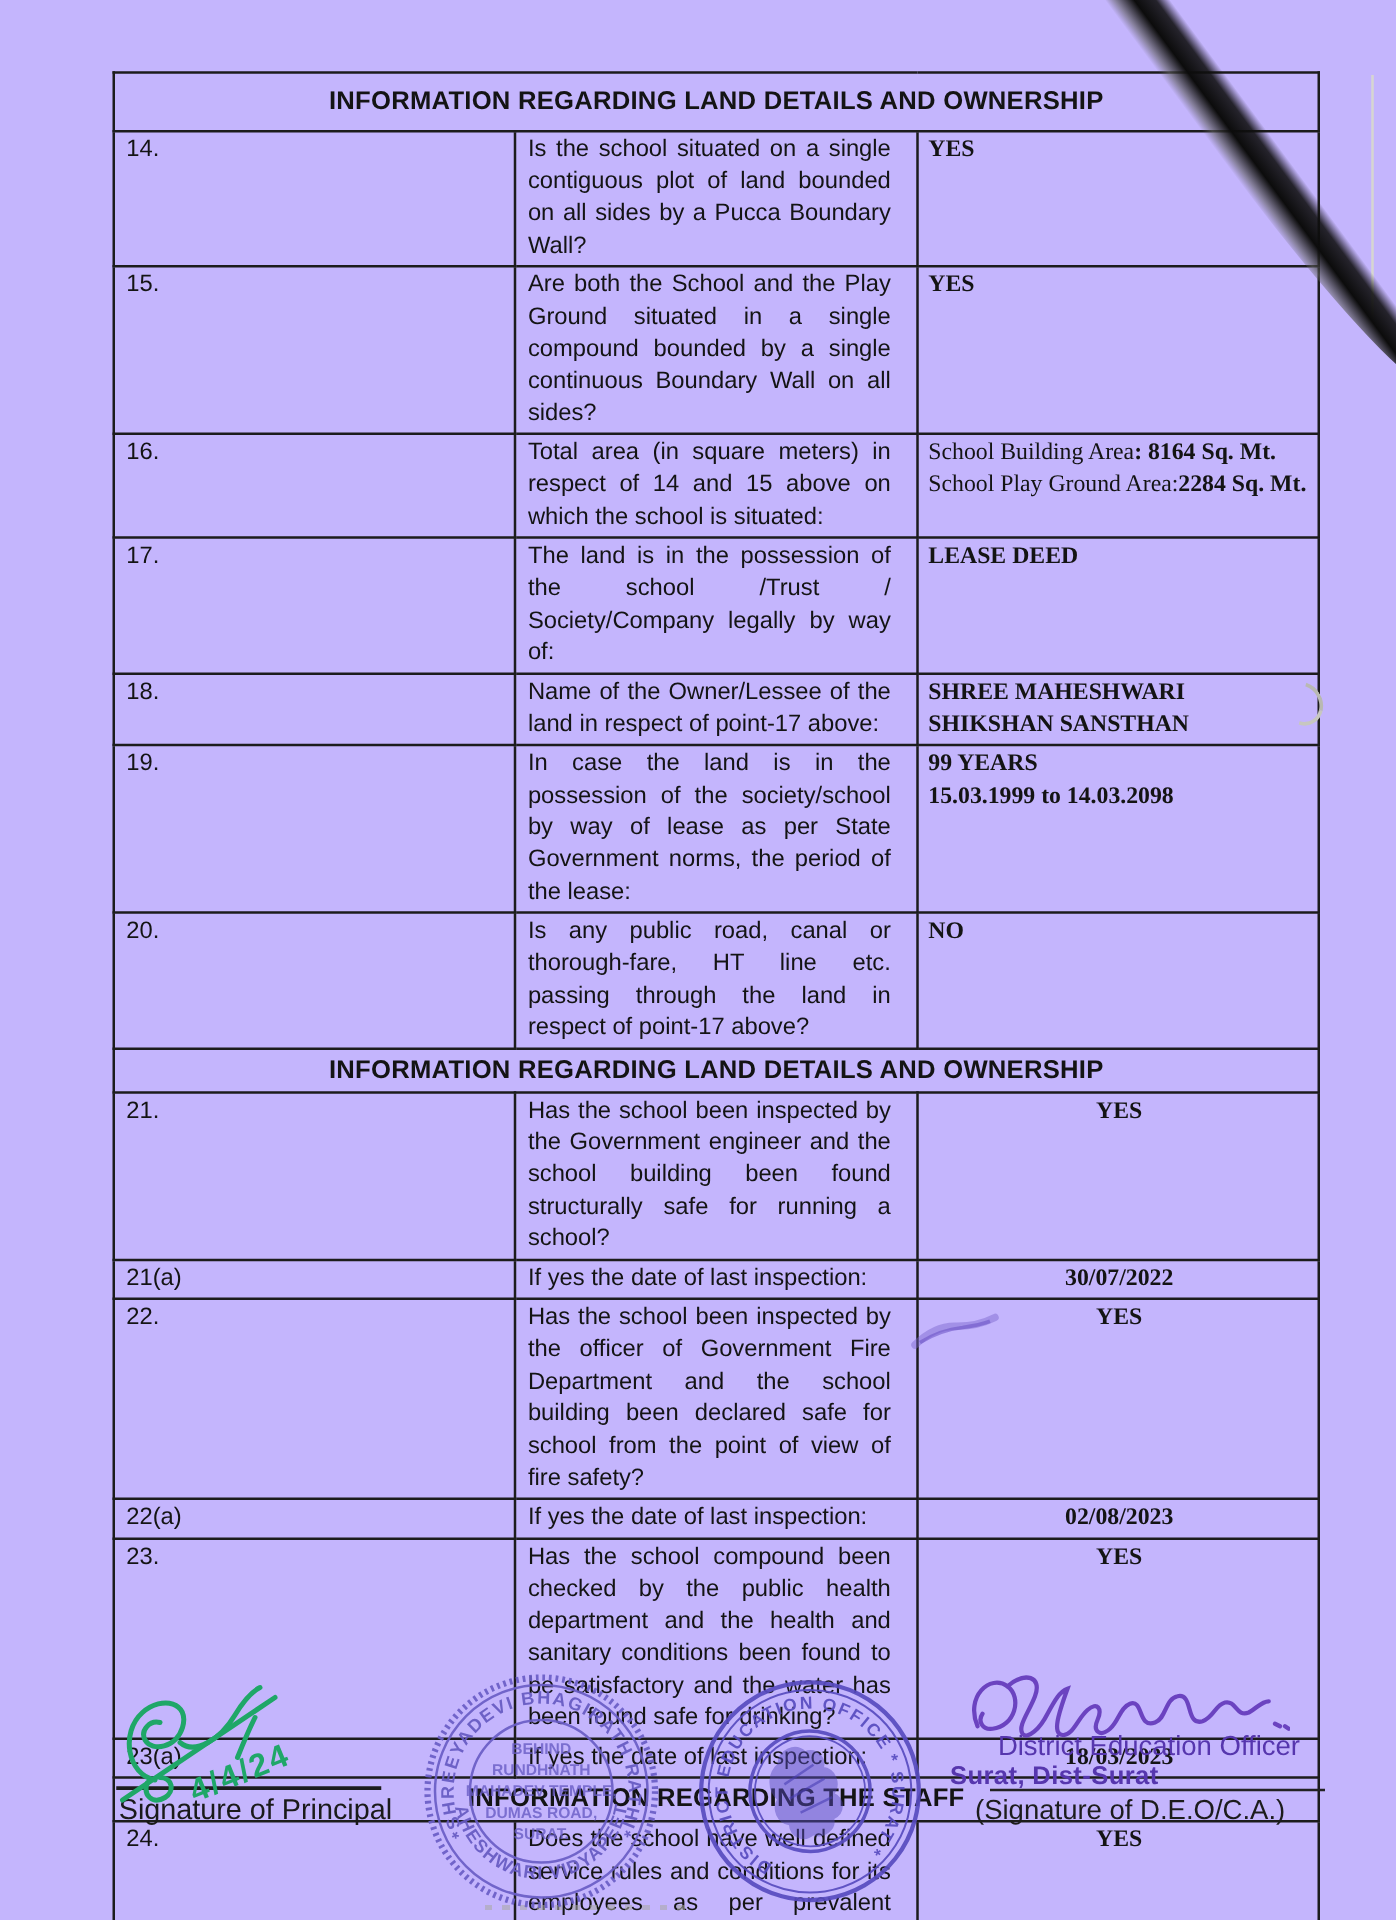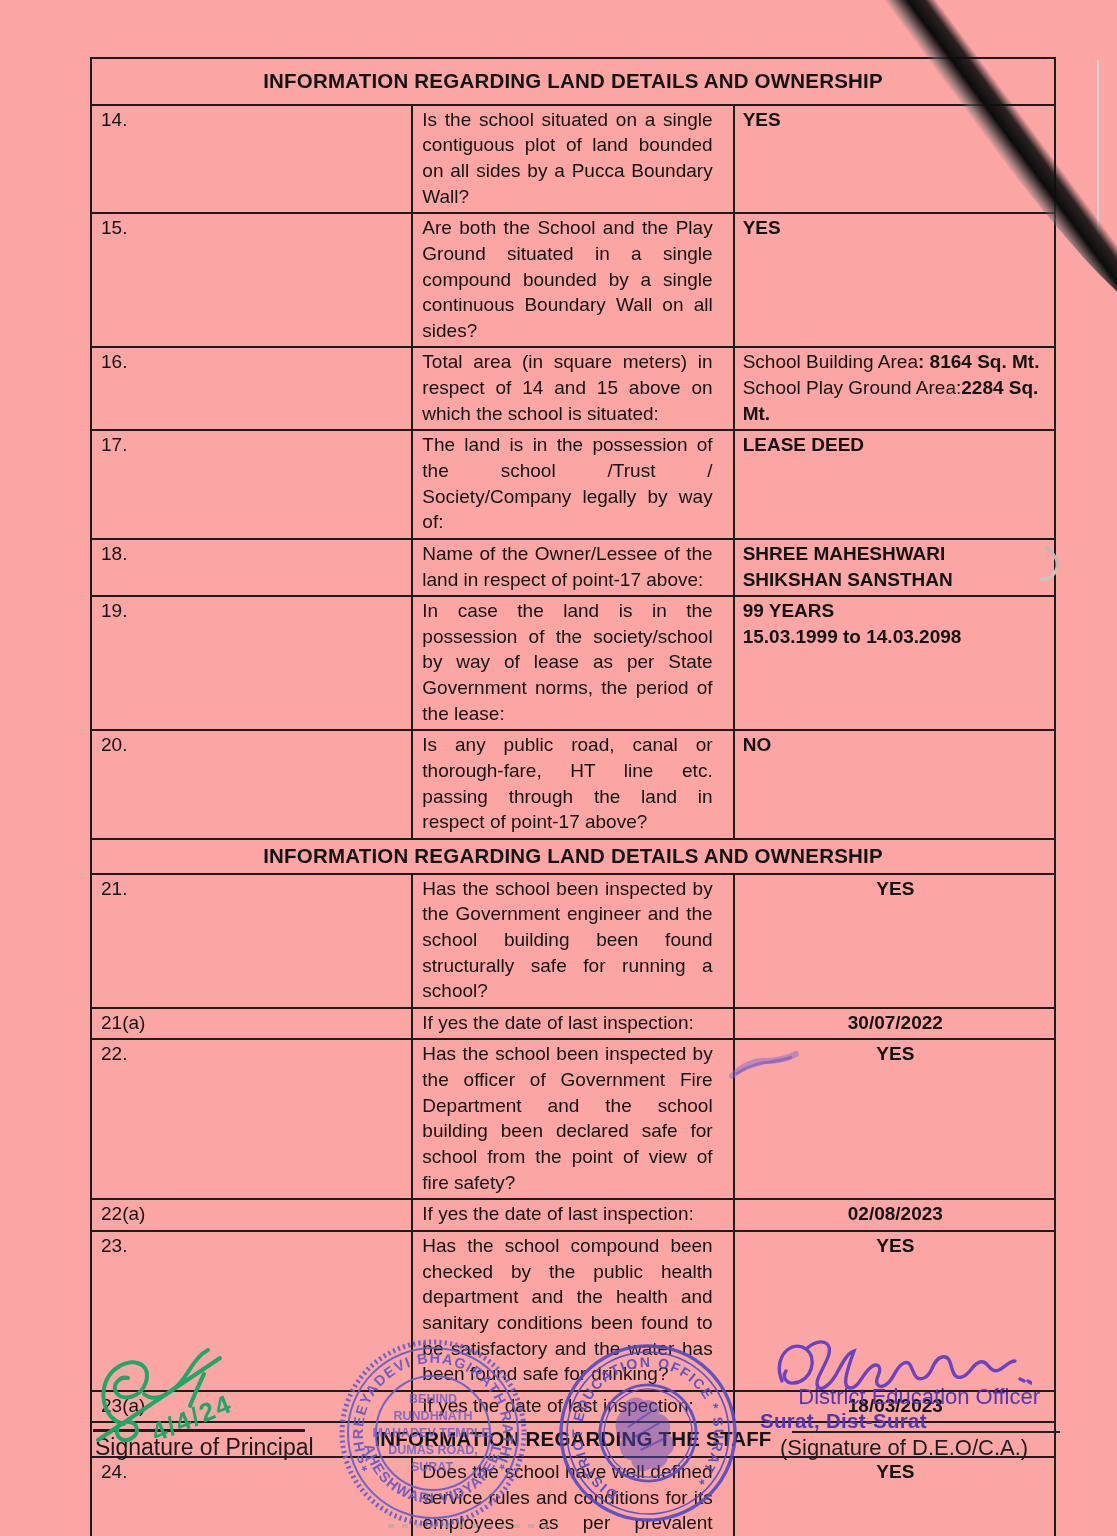--- a/index.html
+++ b/index.html
@@ -1,31 +1,31 @@
 <!DOCTYPE html>
 <html><head>
 <meta charset="utf-8">
 <style>
   html,body{margin:0;padding:0;background:#e8e8e6;}
   #page{
     position:relative;width:1117px;height:1536px;margin:0 auto;
-    background:#fca5a5;overflow:hidden;
+    background:#c4b5fd;overflow:hidden;
     font-family:"Liberation Sans",sans-serif;color:#141414;
   }
   
   #form-table{
     position:absolute;left:90px;top:57px;width:966px;
     border-collapse:collapse;table-layout:fixed;
     font-size:19px;line-height:1.35;
   }
   #form-table td{border:2px solid #1c1c1c;vertical-align:top;}
   td.num{width:70px;padding:1px 4px 2px 9px;}
   td.q{width:541px;padding:1px 20px 3px 9px;text-align:justify;}
   td.q .qline{text-align:justify;}
-  td.a{width:333px;padding:1px 6px 3px 8px;font-weight:bold;}
+  td.a{width:333px;padding:1px 6px 3px 8px;font-weight:bold;font-family:Liberation Serif, serif;}
   td.a.center{text-align:center;}
   td.section-header{
     text-align:center;font-weight:bold;font-size:20.5px;
     padding:2px 0 3px;letter-spacing:.2px;
   }
   tbody tr:first-child td.section-header{padding:8px 0 9px;}
   .b{font-weight:bold;}
   .nb{font-weight:normal;}
   
   .fold-band{

